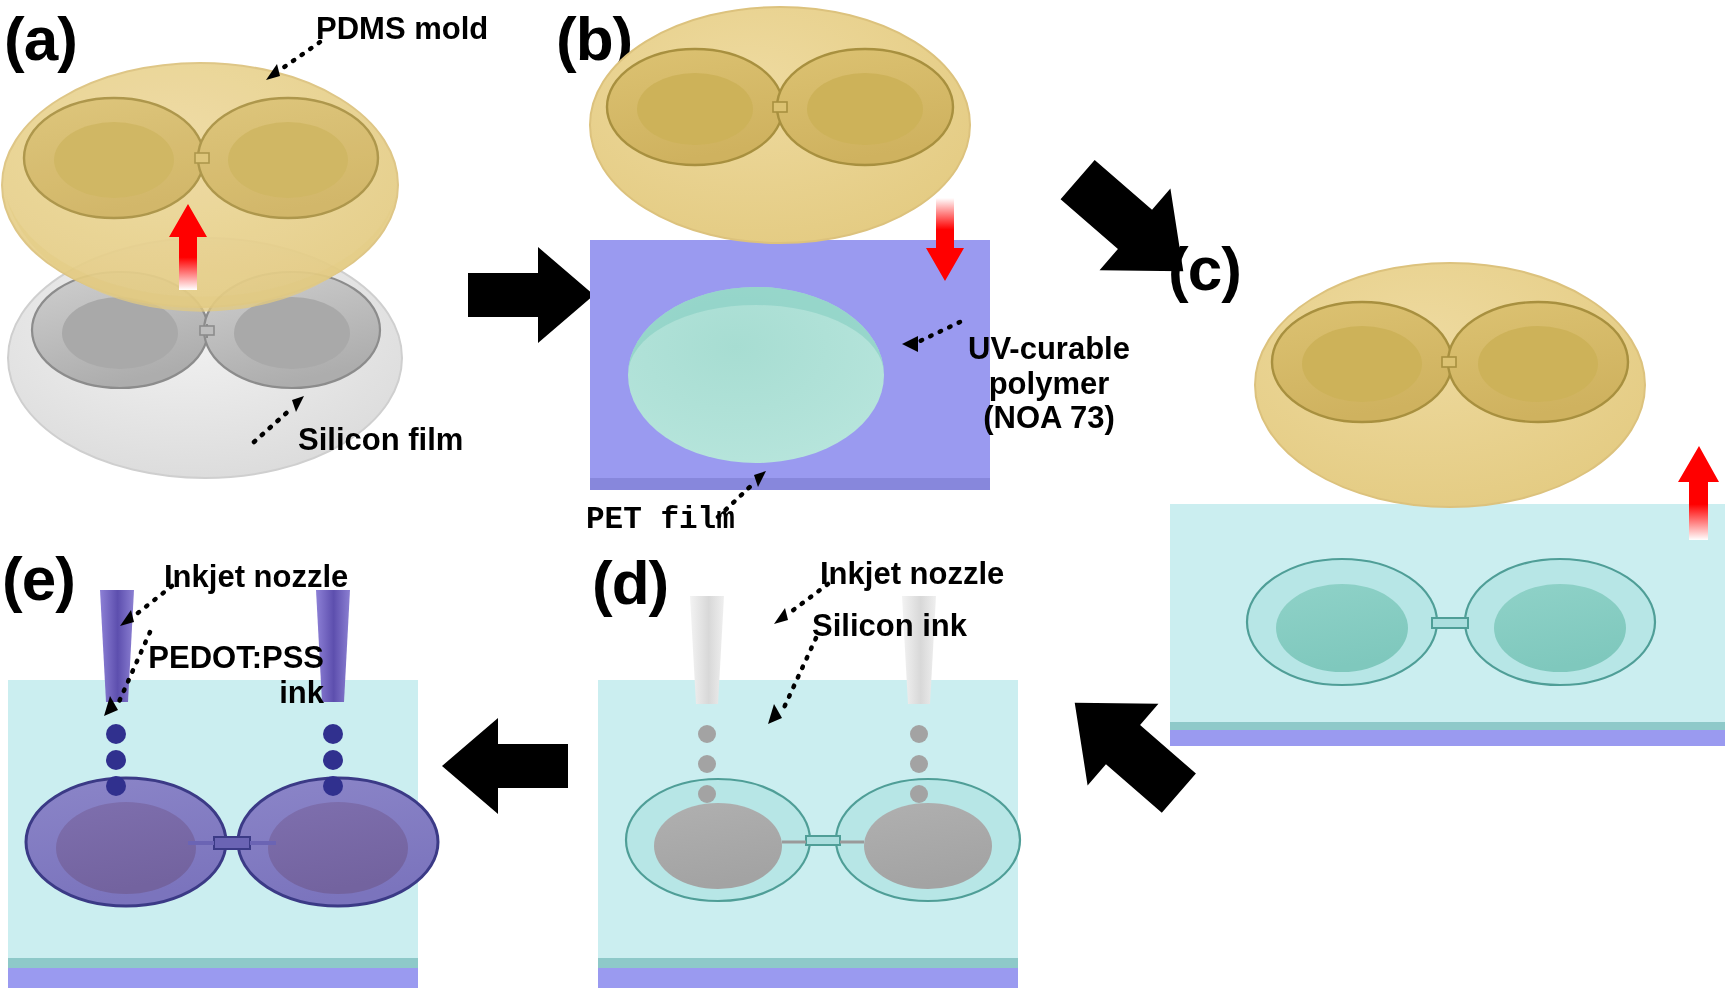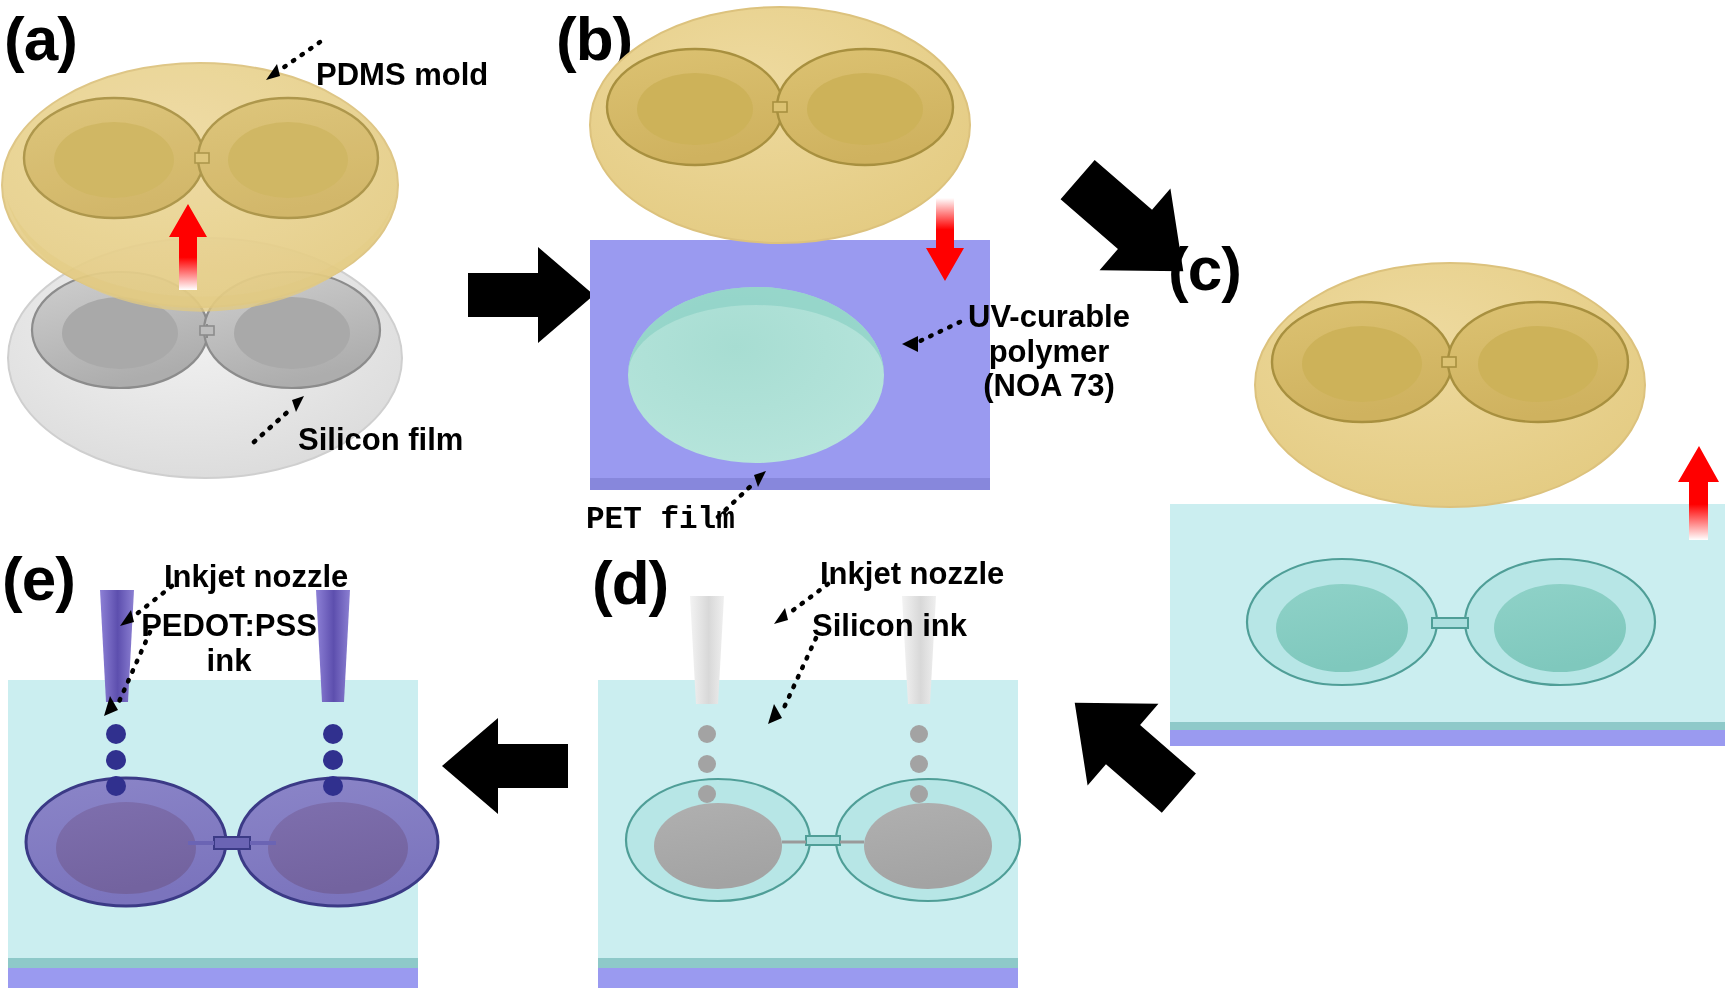--- a/index.html
+++ b/index.html
@@ -23,21 +23,21 @@
     letter-spacing:-1px;
     white-space:nowrap;
   }
   .ann{
     font-weight:700;
     font-size:31px;
     color:#000;
     line-height:1.12;
     white-space:pre-line;
   }
-  .ann.center{text-align:center;}
+  .ann.center{text-align:center;margin-top:32px;}
   svg{display:block;overflow:visible;}
   .noselect{user-select:none;}
 </style>
 </head>
 <body>
 
 <div id="stage" class="noselect">
 
   <div class="abs panel-label" style="left:4px; top:8px;">(a)</div>
 
@@ -91,21 +91,21 @@
       <rect x="195" y="153" width="14" height="10" fill="#dcc272" stroke="#a8903f" stroke-width="1.6"></rect>
 
       <path d="M 6 196 A 198 122 0 0 0 396 196 A 198 140 0 0 1 6 196 Z" fill="#e3ca80" opacity="0.82"></path>
     </g>
 
     <g>
       <path d="M 199 247 L 218 214 L 237 247 L 227 247 L 227 300 L 209 300 L 209 247 Z" transform="translate(-30,-10)" fill="url(#gRedUp)"></path>
     </g>
   </svg>
 
-  <div class="abs ann" style="left:316px; top:12px;margin-top:46px;">PDMS mold</div>
+  <div class="abs ann" style="left:316px; top:12px;">PDMS mold</div>
   <svg class="abs" style="left:258px; top:36px;" width="70" height="48">
     <g stroke="#000" stroke-width="4.5" stroke-linecap="round" stroke-dasharray="1.5 9" fill="none">
       <path d="M 62 6 L 22 34"></path>
     </g>
     <path d="M 22 40 L 8 44 L 19 28 Z" fill="#000"></path>
   </svg>
 
   <div class="abs ann" style="left:298px; top:423px;">Silicon film</div>
   <svg class="abs" style="left:248px; top:392px;" width="64" height="56">
     <g stroke="#000" stroke-width="4.5" stroke-linecap="round" stroke-dasharray="1.5 9" fill="none">
@@ -340,21 +340,21 @@
   </svg>
 
   <div class="abs ann" style="left:164px; top:560px;">Inkjet nozzle</div>
   <svg class="abs" style="left:112px; top:582px;" width="68" height="50">
     <g stroke="#000" stroke-width="4.5" stroke-linecap="round" stroke-dasharray="1.5 9" fill="none">
       <path d="M 60 4 L 22 34"></path>
     </g>
     <path d="M 22 40 L 8 44 L 19 28 Z" fill="#000"></path>
   </svg>
 
-  <div class="abs ann center" style="left:134px; top:609px; width:190px;">PEDOT:PSS
+  <div class="abs ann center" style="left:134px; top:609px; width:190px;text-align:right;">PEDOT:PSS
 ink</div>
   <svg class="abs" style="left:96px; top:628px;" width="62" height="90">
     <g stroke="#000" stroke-width="4.5" stroke-linecap="round" stroke-dasharray="1.5 9" fill="none">
       <path d="M 54 4 L 22 76"></path>
     </g>
     <path d="M 22 82 L 8 88 L 14 68 Z" fill="#000"></path>
   </svg>
 
 </div>
 

